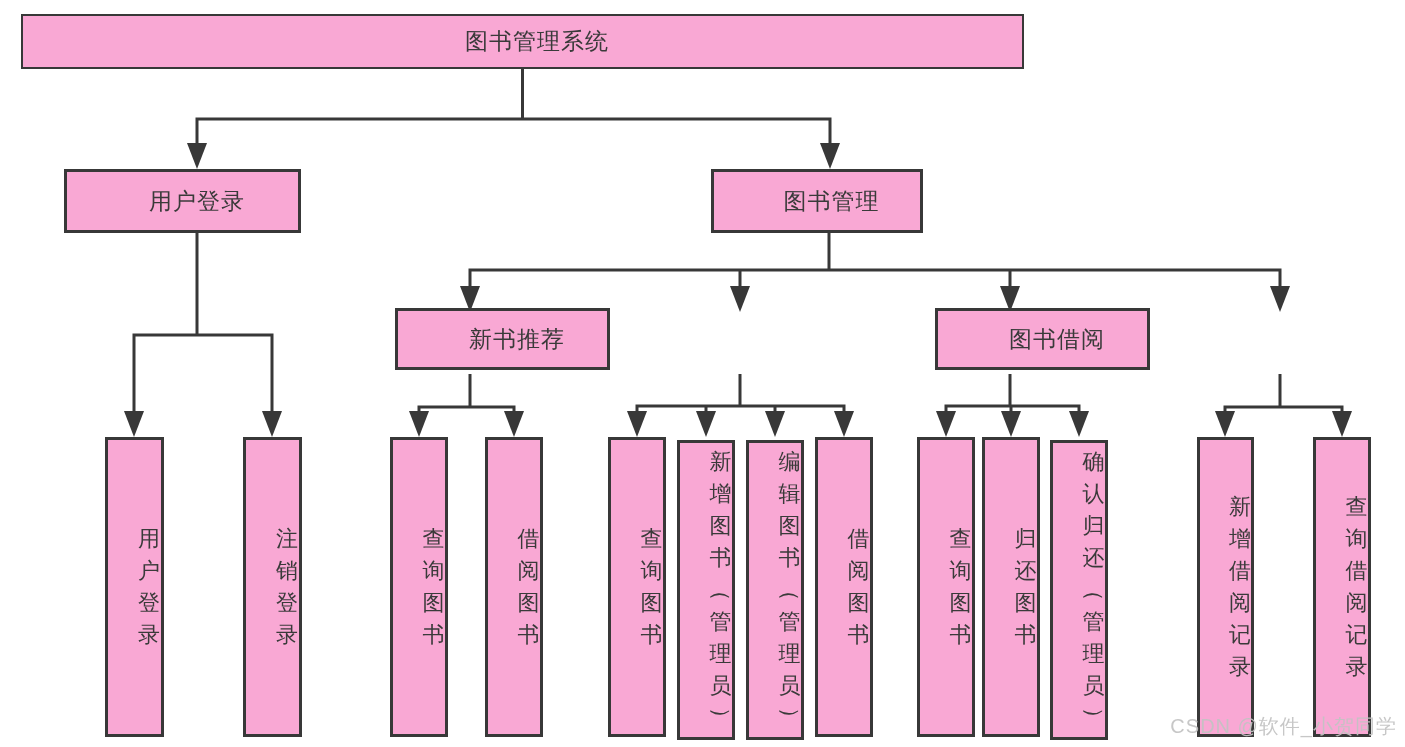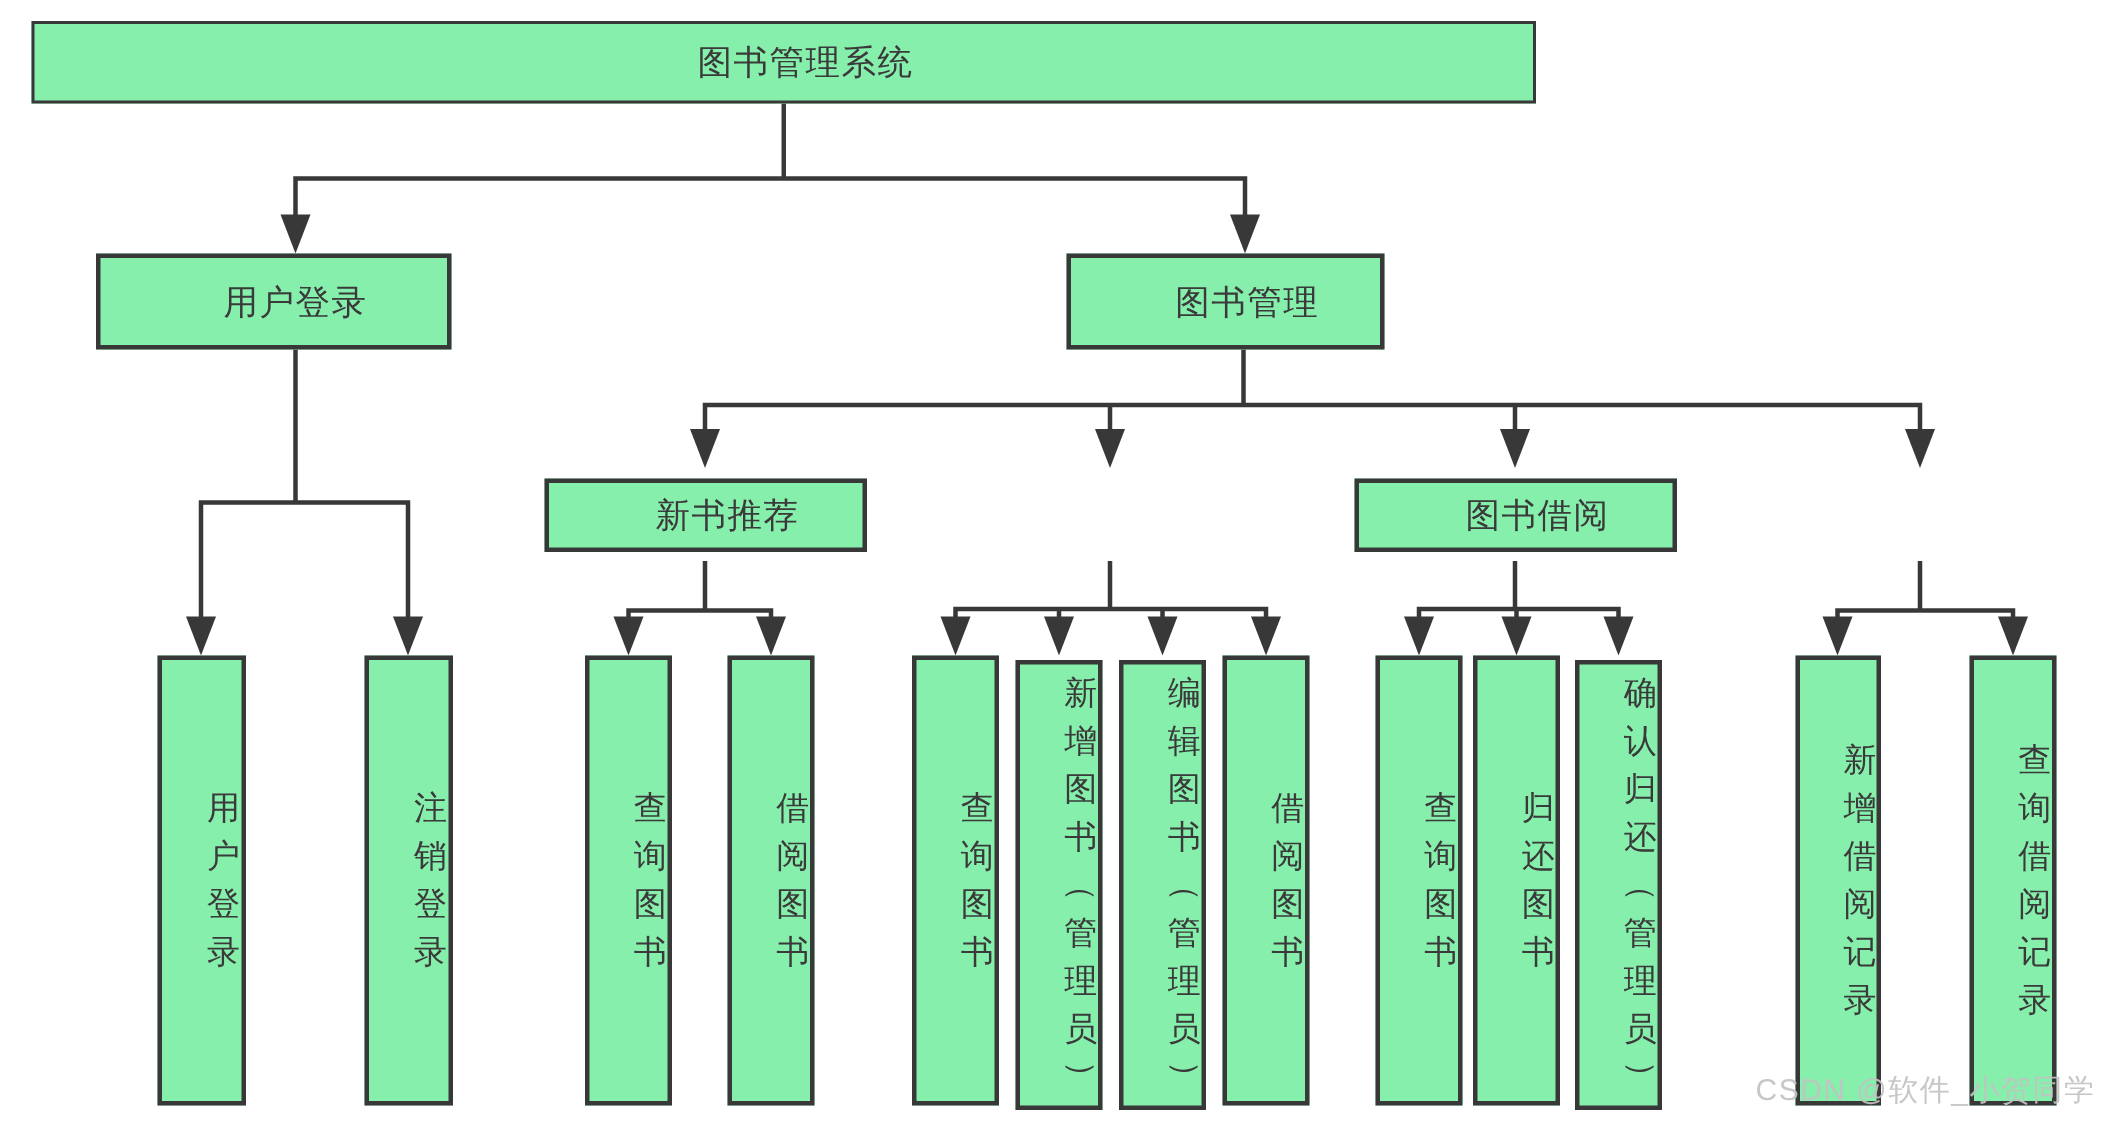--- a/index.html
+++ b/index.html
@@ -16,31 +16,31 @@
     font-family:"Liberation Sans","DejaVu Sans",sans-serif;
     overflow:hidden;
   }
   .wires{position:absolute;left:0;top:0;width:1405px;height:747px;}
   .wires path{stroke:var(--line);stroke-width:3;fill:none;}
   .wires .heads{fill:var(--line);}
   .box{
     position:absolute;
     box-sizing:border-box;
     border:3px solid var(--line);
-    background:#86efac;
+    background:#f9a8d4;
     color:var(--text);
     display:flex;align-items:center;justify-content:center;
     font-size:23px;
     letter-spacing:1px;
     z-index:2;
     padding-left:29px;
   }
   .box.root{border-width:2.5px;}
   .hlabel{top:169px;height:64px;}
-  .l3{top:319px;height:49px;}
+  .l3{top:308px;height:62px;margin-left:32px;}
   .vbox{
     top:437px;height:300px;
     flex-direction:column;
     font-size:22px;
     letter-spacing:0;
     gap:10px;
     line-height:1;
   }
   .vbox span{display:block;}
   .vbox span.rot{transform:rotate(90deg);}

